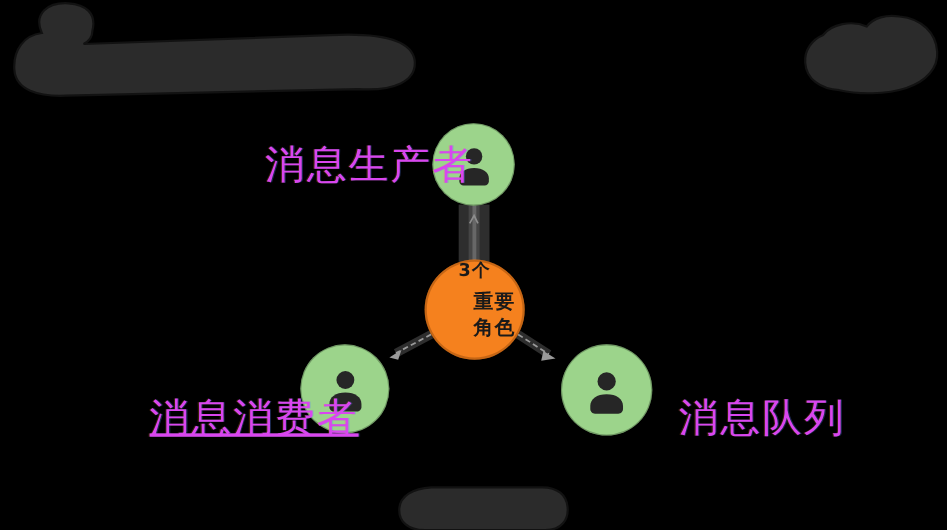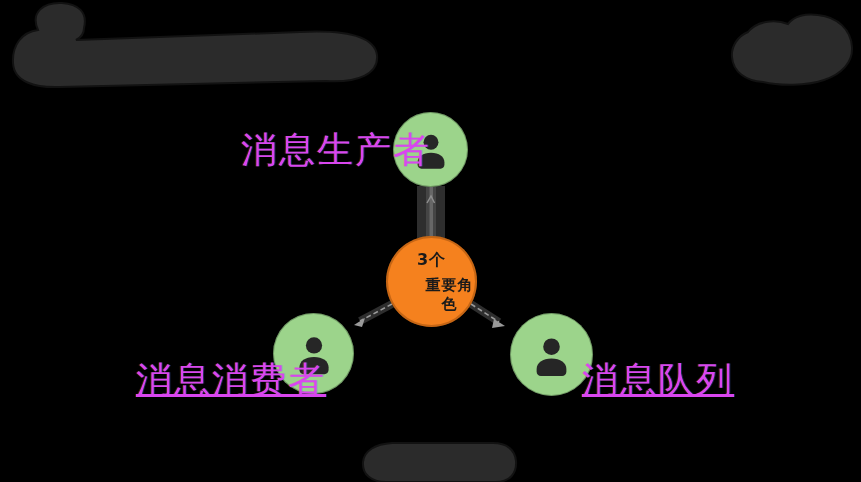--- a/index.html
+++ b/index.html
@@ -25,27 +25,27 @@
     letter-spacing:2px;
     white-space:nowrap;
     text-shadow: 1px 0 rgba(90,130,255,.30), -1px 0 rgba(255,150,50,.22);
   }
   .center-circle{
     position:absolute;
     left:386px;top:236px;width:91px;height:91px;
     border-radius:50%;
     background:#f5811e;
     box-shadow: inset 0 0 0 2px rgba(90,40,0,.30);
-    display:flex;flex-direction:column;align-items:center;justify-content:center;
+    display:flex;flex-direction:column;align-items:center;justify-content:flex-start;
     color:#1a1a1a;
     font-weight:bold;
     text-align:center;
   }
   .center-circle .l1{font-size:16px;margin-bottom:5px;letter-spacing:1px;}
-  .center-circle .l2{font-size:15px;letter-spacing:1px;margin-left:36px;}
+  .center-circle .l2{font-size:18px;letter-spacing:1px;margin-left:36px;}
 </style>
 </head>
 <body>
 
 <div class="canvas">
 
   <svg class="overlay" viewBox="0 0 861 482">
 
     <path d="M 38,30 C 30,12 44,2 62,3 C 78,4 88,12 84,28 C 84,34 80,38 76,40
          L 300,32 C 340,30 374,34 377,55 C 379,74 358,83 326,81
@@ -98,15 +98,15 @@
     </svg>
   </div>
 
   <div class="center-circle">
     <div class="l1">3个</div>
     <div class="l2">重要角色</div>
   </div>
 
   <div class="node-label" style="left:241px;top:126px;">消息生产者</div>
   <div class="node-label" style="left:136px;top:356px;text-decoration:underline;">消息消费者</div>
-  <div class="node-label" style="left:582px;top:356px;text-decoration:underline;">消息队列</div>
+  <div class="node-label" style="left:617px;top:356px;">消息队列</div>
 
 </div>
 
 </body></html>

